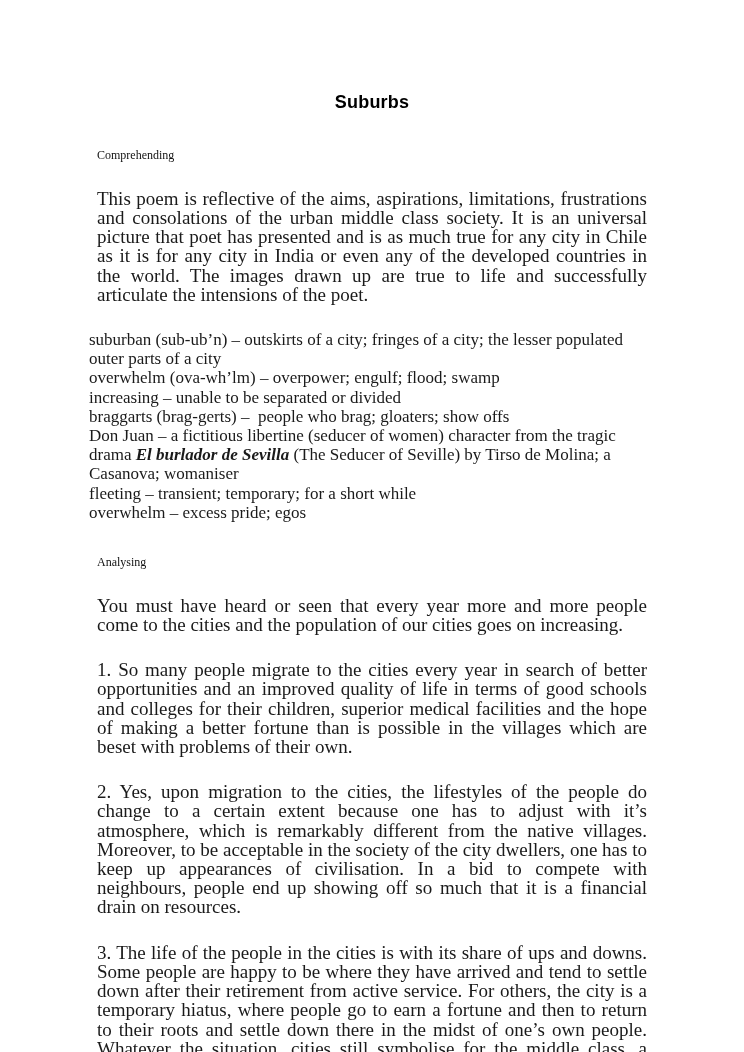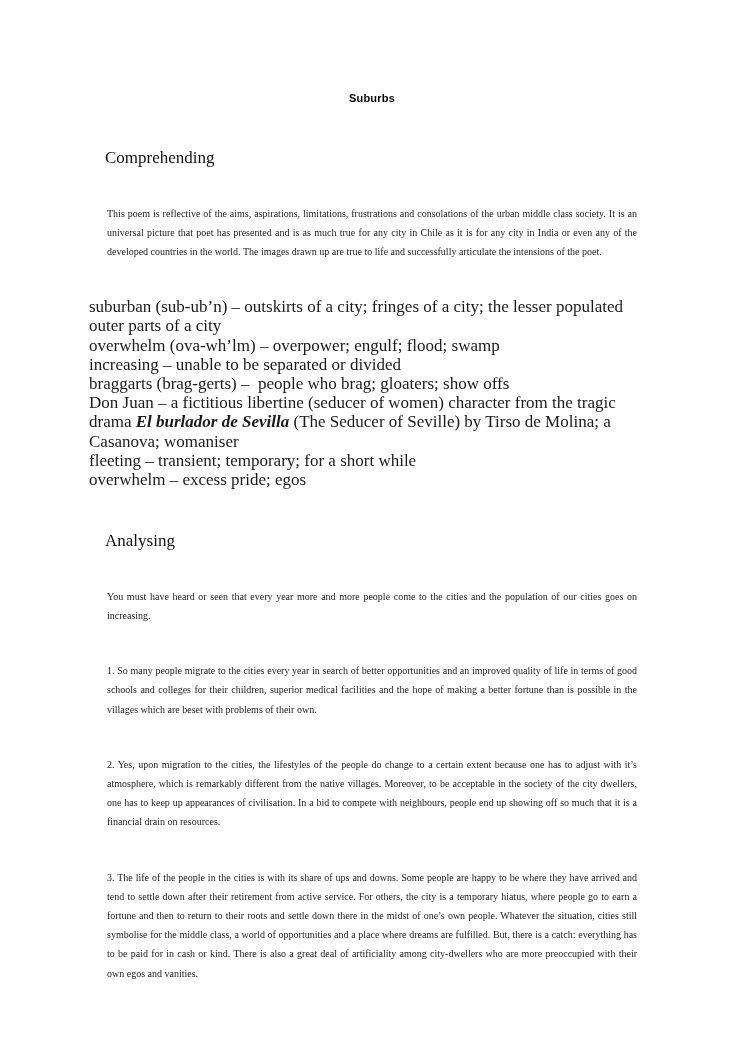--- a/index.html
+++ b/index.html
@@ -18,44 +18,44 @@
   .page {
     position: absolute;
     left: 89px;
     top: 0;
     width: 566px;
   }
   .doc-title {
     text-align: center;
     font-family: "Liberation Sans", "DejaVu Sans", sans-serif;
     font-weight: bold;
-    font-size: 11px;
+    font-size: 18px;
     letter-spacing: 0.2px;
     margin: 0;
     padding-top: 92px;
     color: #000000;
   }
   .section-heading {
     font-family: "Liberation Serif", "DejaVu Serif", serif;
     font-weight: normal;
-    font-size: 17px;
+    font-size: 12px;
     line-height: 1.15;
-    margin: 16px;
+    margin: 8px;
     color: #111111;
   }
   .h-comprehending { padding-top: 28px; }
   .h-words         { padding-top: 28px; }
   .h-analysing     { padding-top: 26px; }
 
   p.body-para {
-    font-size: 10px;
+    font-size: 19px;
     line-height: 19.2px;
     text-align: justify;
     text-justify: inter-word;
-    margin: 18px;
+    margin: 8px;
     padding-top: 18px;
     color: #1a1a1a;
   }
 
   .word-list {
     font-size: 17px;
     line-height: 19.2px;
     margin: 0;
     padding-top: 18px;
     text-align: left;

